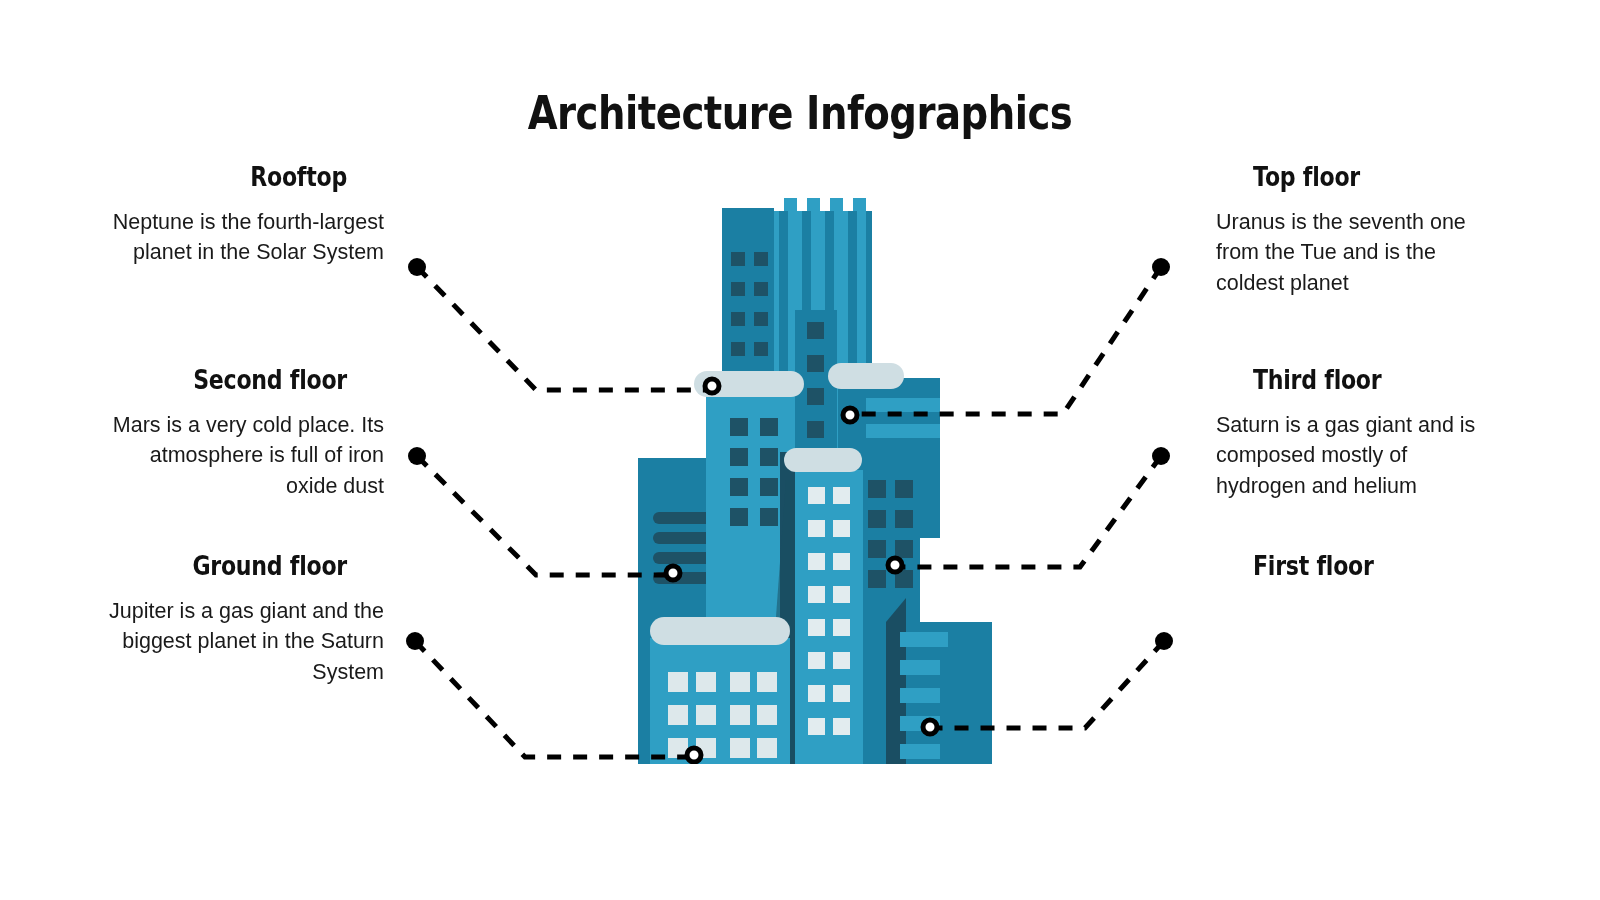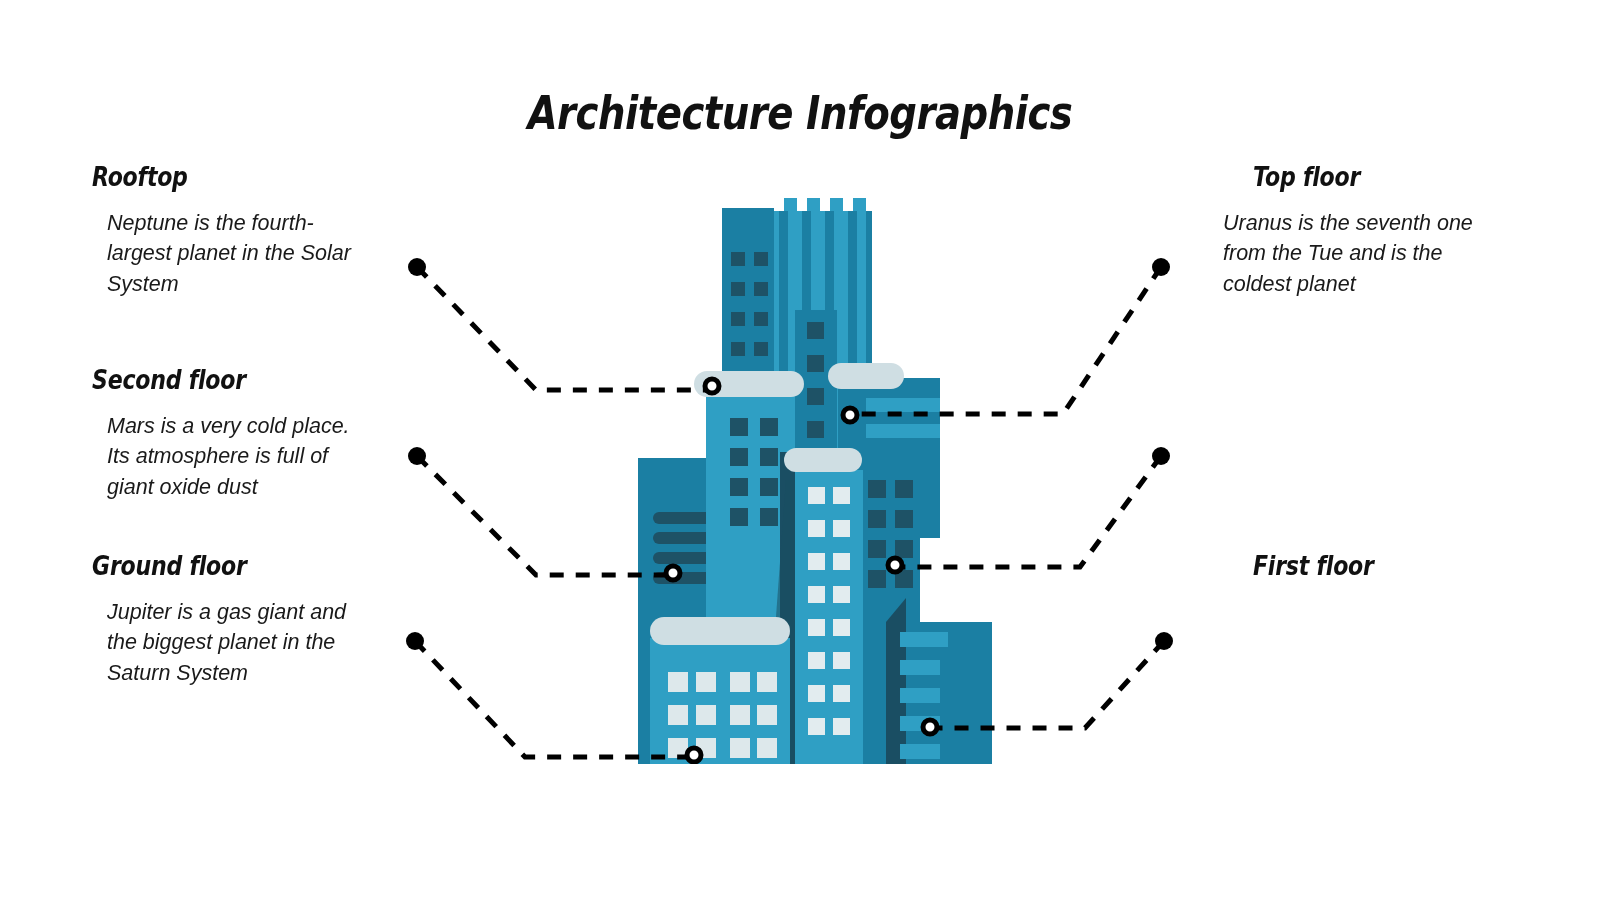--- a/index.html
+++ b/index.html
@@ -11,21 +11,20 @@
   body {
     font-family: "Liberation Sans", sans-serif;
     -webkit-font-smoothing: antialiased;
   }
   #stage {
     position: relative;
     width: 1600px;
     height: 764px;
     background: #ffffff;
     overflow: hidden;
-    font-style: italic;
   }
 
   
   #page-title {
     position: absolute;
     left: 0;
     top: 88px;
     width: 1600px;
     text-align: center;
     font-family: "DejaVu Sans", sans-serif;
@@ -36,21 +35,21 @@
     transform: scaleX(0.84);
     transform-origin: center top;
     line-height: 1.1;
   }
 
   
   .block {
     position: absolute;
     width: 300px;
   }
-  .block.left  { left: 92px;  text-align: left; }
+  .block.left  { left: 92px;  text-align: right; }
   .block.right { left: 1208px; }
 
   .block-title {
     font-family: "DejaVu Sans", sans-serif;
     font-weight: bold;
     font-size: 26px;
     color: #111111;
     letter-spacing: -0.3px;
     transform: scaleX(0.85);
     line-height: 1.15;
@@ -59,21 +58,21 @@
   }
   .block.left  .block-title { transform-origin: left center; }
   .block.right .block-title { transform-origin: right center; }
 
   .block-body {
     font-family: "Liberation Sans", sans-serif;
     font-weight: normal;
     font-size: 21.5px;
     line-height: 30.5px;
     color: #1a1a1a;
-    margin: 15px;
+    margin: 8px;
   }
 
   .b1 { top: 163px; }
   .b2 { top: 366px; }
   .b3 { top: 552px; }
 
   
   #art, #connectors {
     position: absolute;
     left: 0;
@@ -264,31 +263,35 @@
 
   <div id="page-title">Architecture Infographics</div>
 
   <div class="block left b1">
     <div class="block-title">Rooftop</div>
     <div class="block-body">Neptune is the fourth-largest planet in the Solar System</div>
   </div>
 
   <div class="block left b2">
     <div class="block-title">Second floor</div>
-    <div class="block-body">Mars is a very cold place. Its atmosphere is full of giant oxide dust</div>
+    <div class="block-body">Mars is a very cold place. Its atmosphere is full of iron oxide dust</div>
   </div>
 
   <div class="block left b3">
     <div class="block-title">Ground floor</div>
     <div class="block-body">Jupiter is a gas giant and the biggest planet in the Saturn System</div>
   </div>
 
   <div class="block right b1">
     <div class="block-title">Top floor</div>
     <div class="block-body">Uranus is the seventh one from the Tue and is the coldest planet</div>
   </div>
 
+  <div class="block right b2">
+    <div class="block-title">Third floor</div>
+    <div class="block-body">Saturn is a gas giant and is composed mostly of hydrogen and helium</div>
+  </div>
 
   <div class="block right b3">
     <div class="block-title">First floor</div>
   </div>
 
 </div>
 
 </body></html>

